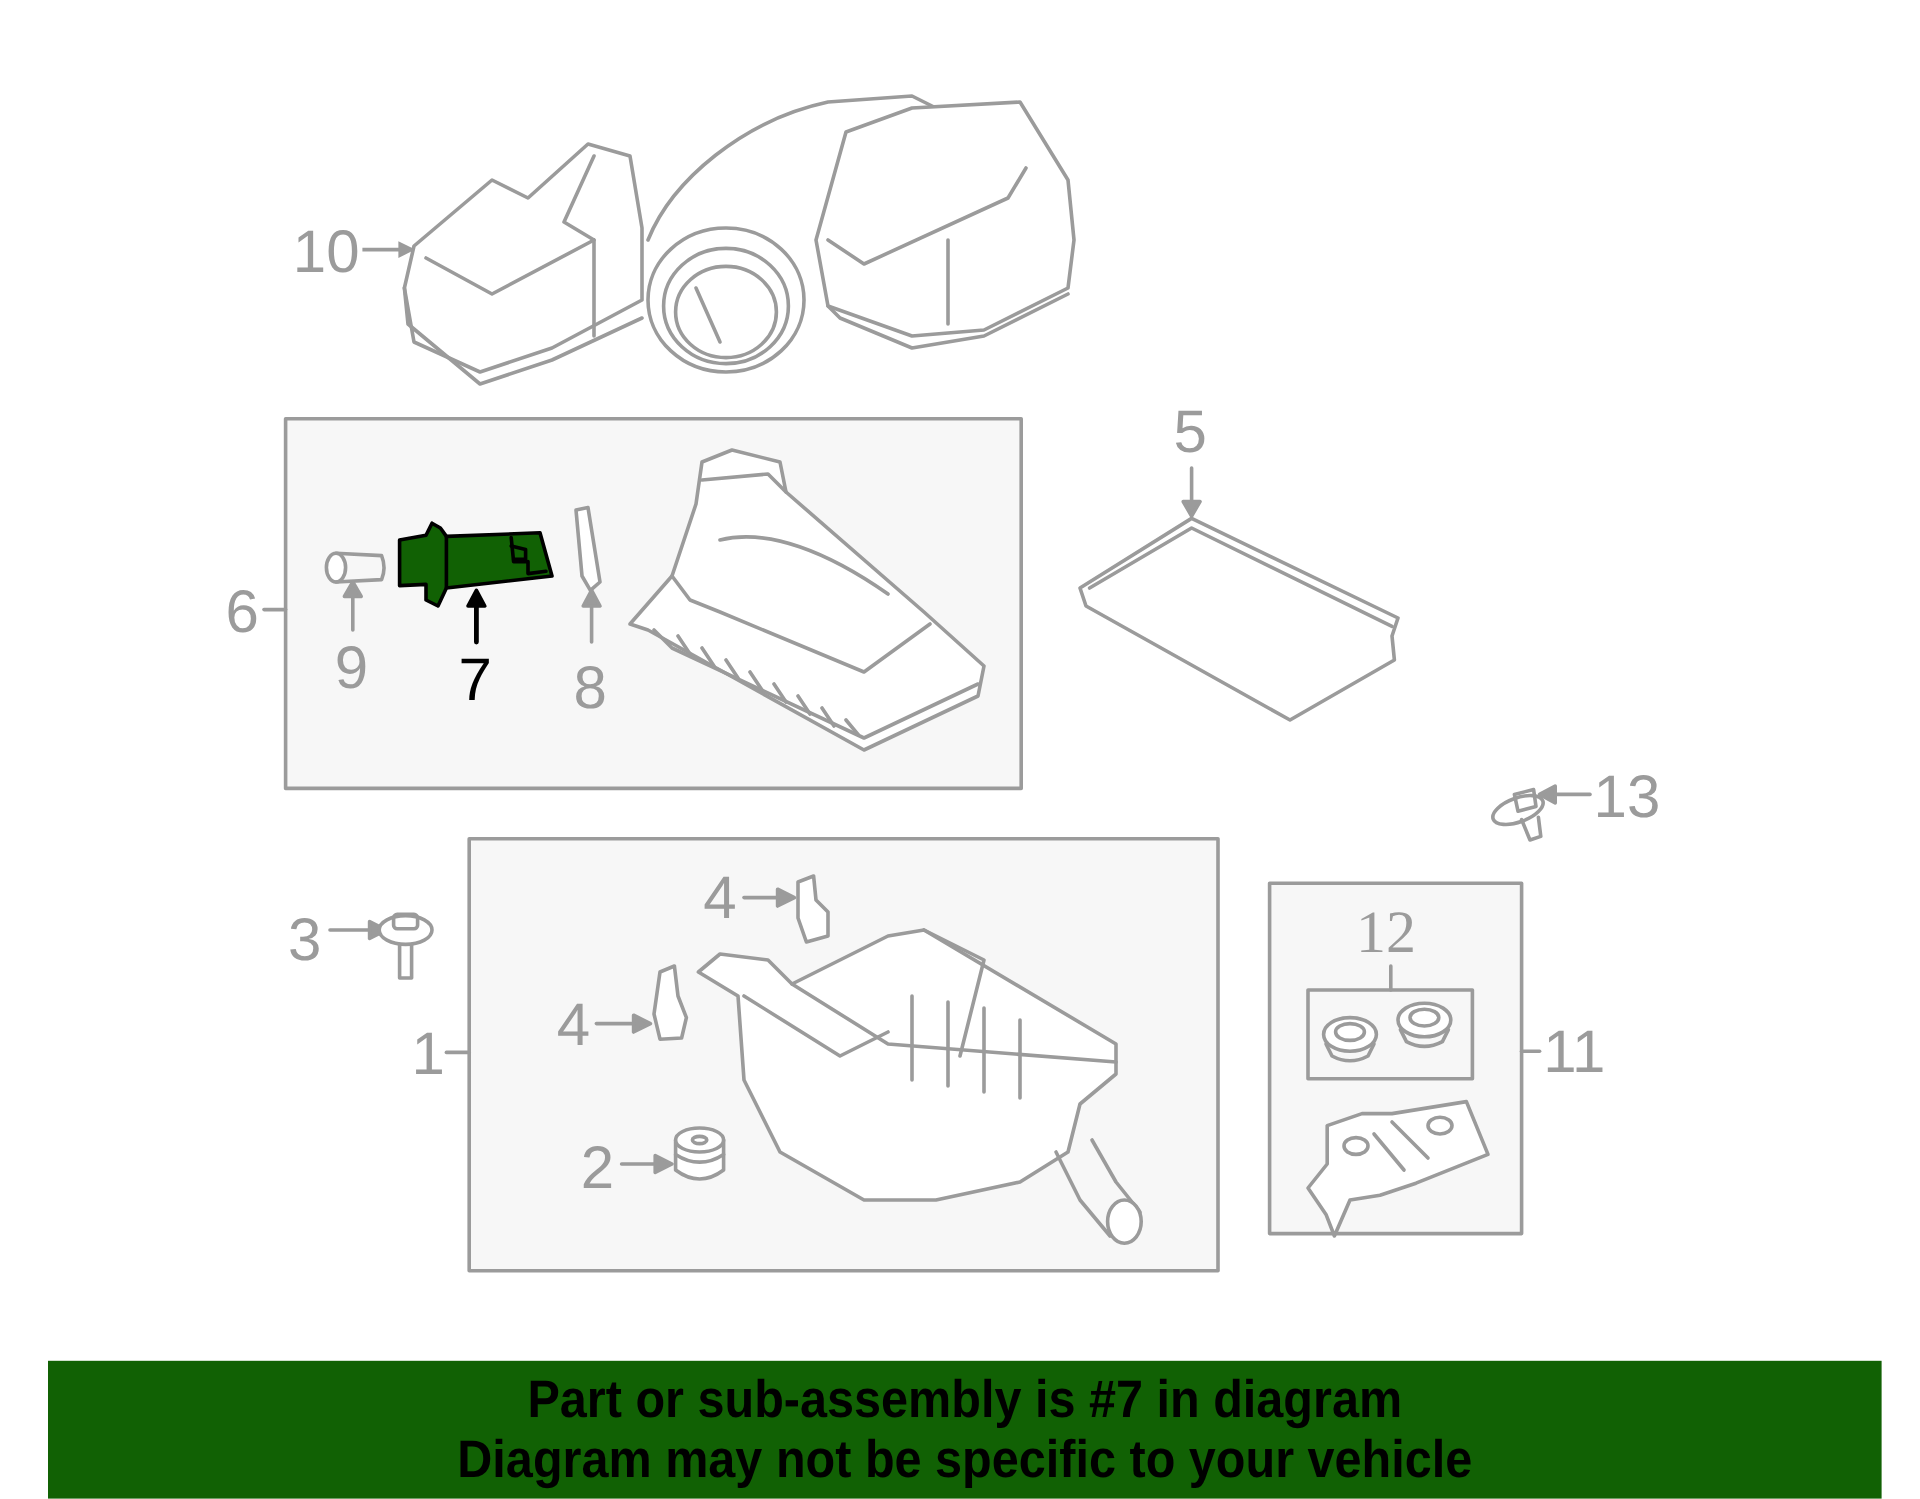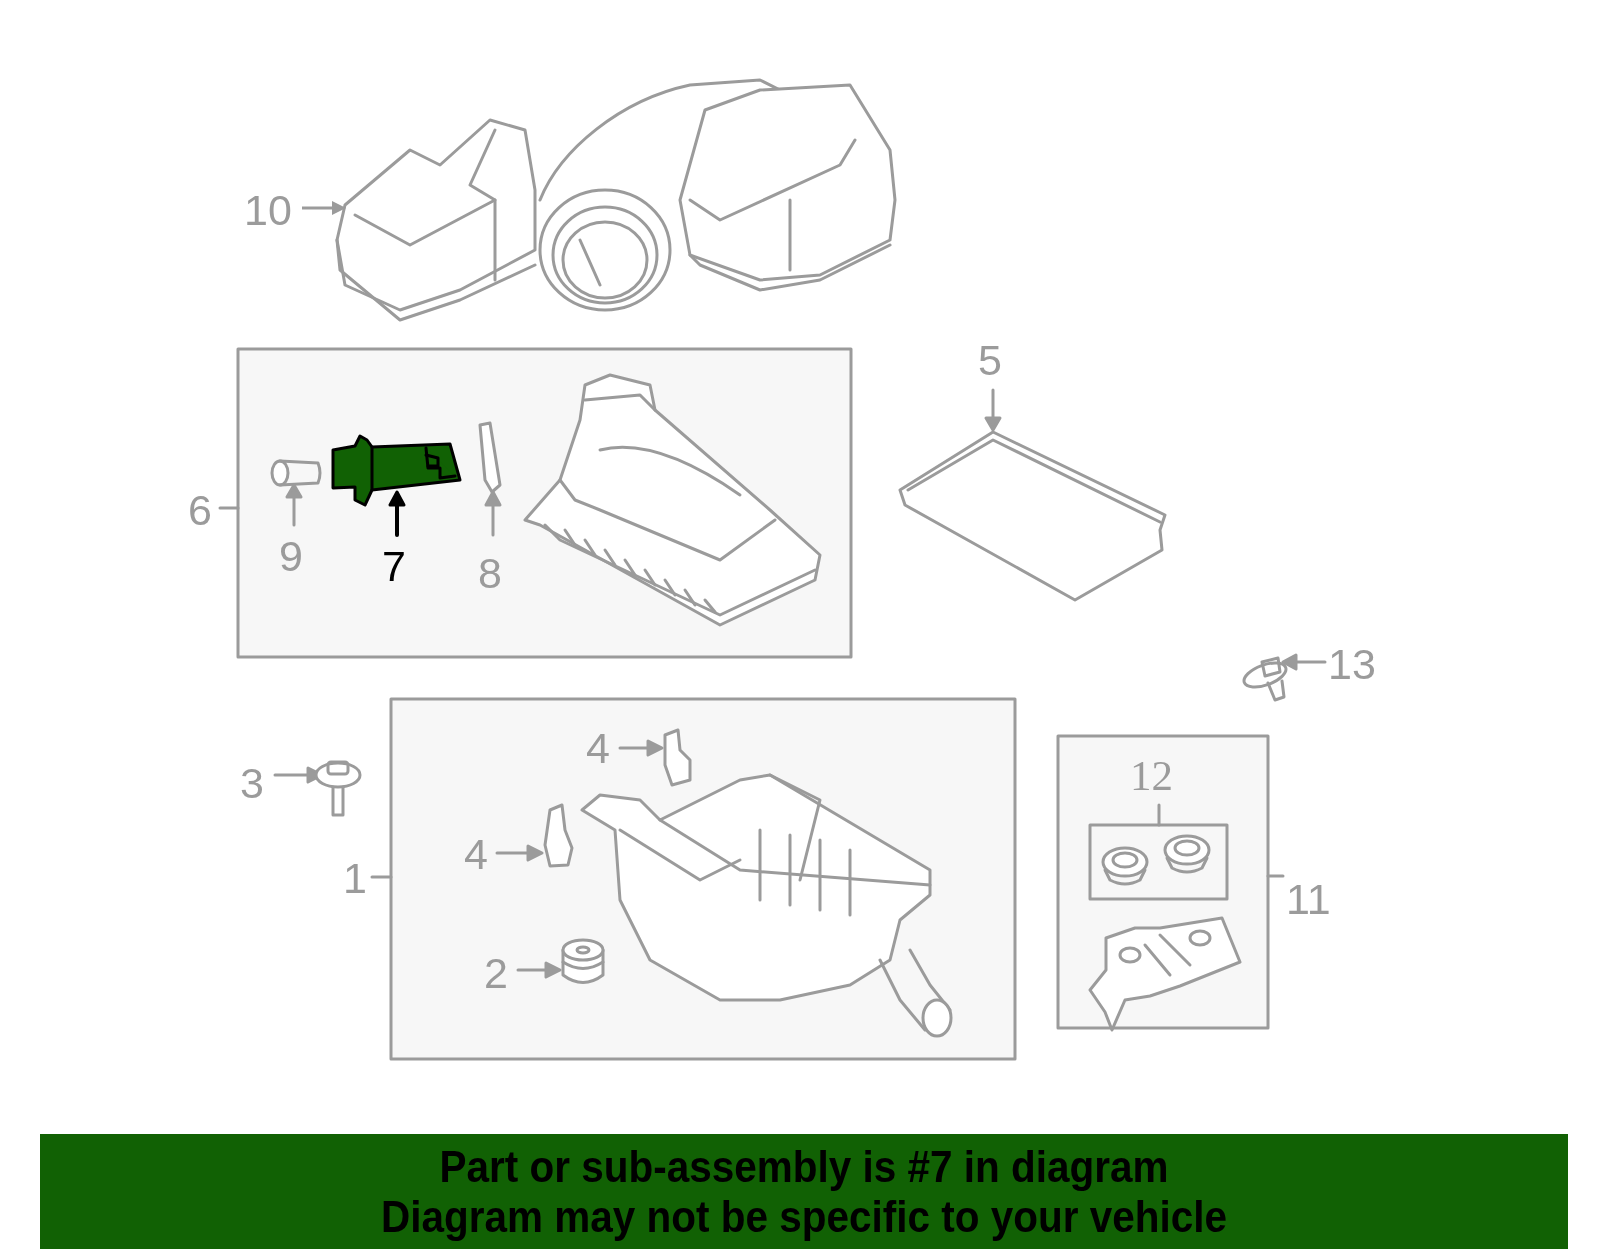--- a/index.html
+++ b/index.html
@@ -1,20 +1,20 @@
 <!DOCTYPE html>
 <html><head>
   <meta charset="utf-8">
   <style>
     html, body { margin: 0; padding: 0; background: #ffffff; }
     body { width: 1600px; height: 1249px; position: relative; overflow: hidden;
            font-family: "Liberation Sans", sans-serif; }
     #diagram { position: absolute; left: 0; top: 0; width: 1600px; height: 1249px; }
     .callout { position: absolute; font-family: "Liberation Sans", sans-serif;
-               font-size: 43px; line-height: 52px; color: #9b9b9b; }
+               font-size: 50px; line-height: 52px; color: #9b9b9b; }
     .callout.hl { color: #000000; }
     #banner { position: absolute; left: 40px; top: 1134px; width: 1528px; height: 115px;
               background: #116104; text-align: center; color: #000; font-weight: bold; }
     #banner .line { font-size: 44px; line-height: 50px; font-family: "Liberation Sans", sans-serif;
                     display: block; transform: scaleX(0.92); }
     #banner .l1 { margin-top: 8px; }
   </style>
 </head>
 <body>
 
@@ -158,19 +158,19 @@
 <div class="callout" style="left:188px;top:484px;">6</div>
 <div class="callout" style="left:279px;top:530px;">9</div>
 <div class="callout hl" style="left:382px;top:540px;">7</div>
 <div class="callout" style="left:478px;top:547px;">8</div>
 <div class="callout" style="left:1328px;top:638px;">13</div>
 <div class="callout" style="left:586px;top:722px;">4</div>
 <div class="callout" style="left:240px;top:757px;">3</div>
 <div class="callout" style="left:1130px;top:750px;font-family:Liberation Serif, serif;">12</div>
 <div class="callout" style="left:464px;top:828px;">4</div>
 <div class="callout" style="left:343px;top:852px;">1</div>
-<div class="callout" style="left:1286px;top:850px;margin-top:23px;">11</div>
+<div class="callout" style="left:1286px;top:850px;">11</div>
 <div class="callout" style="left:484px;top:947px;">2</div>
 
 <div id="banner">
   <span class="line l1">Part or sub-assembly is #7 in diagram</span>
   <span class="line l2">Diagram may not be specific to your vehicle</span>
 </div>
 
 </body></html>

